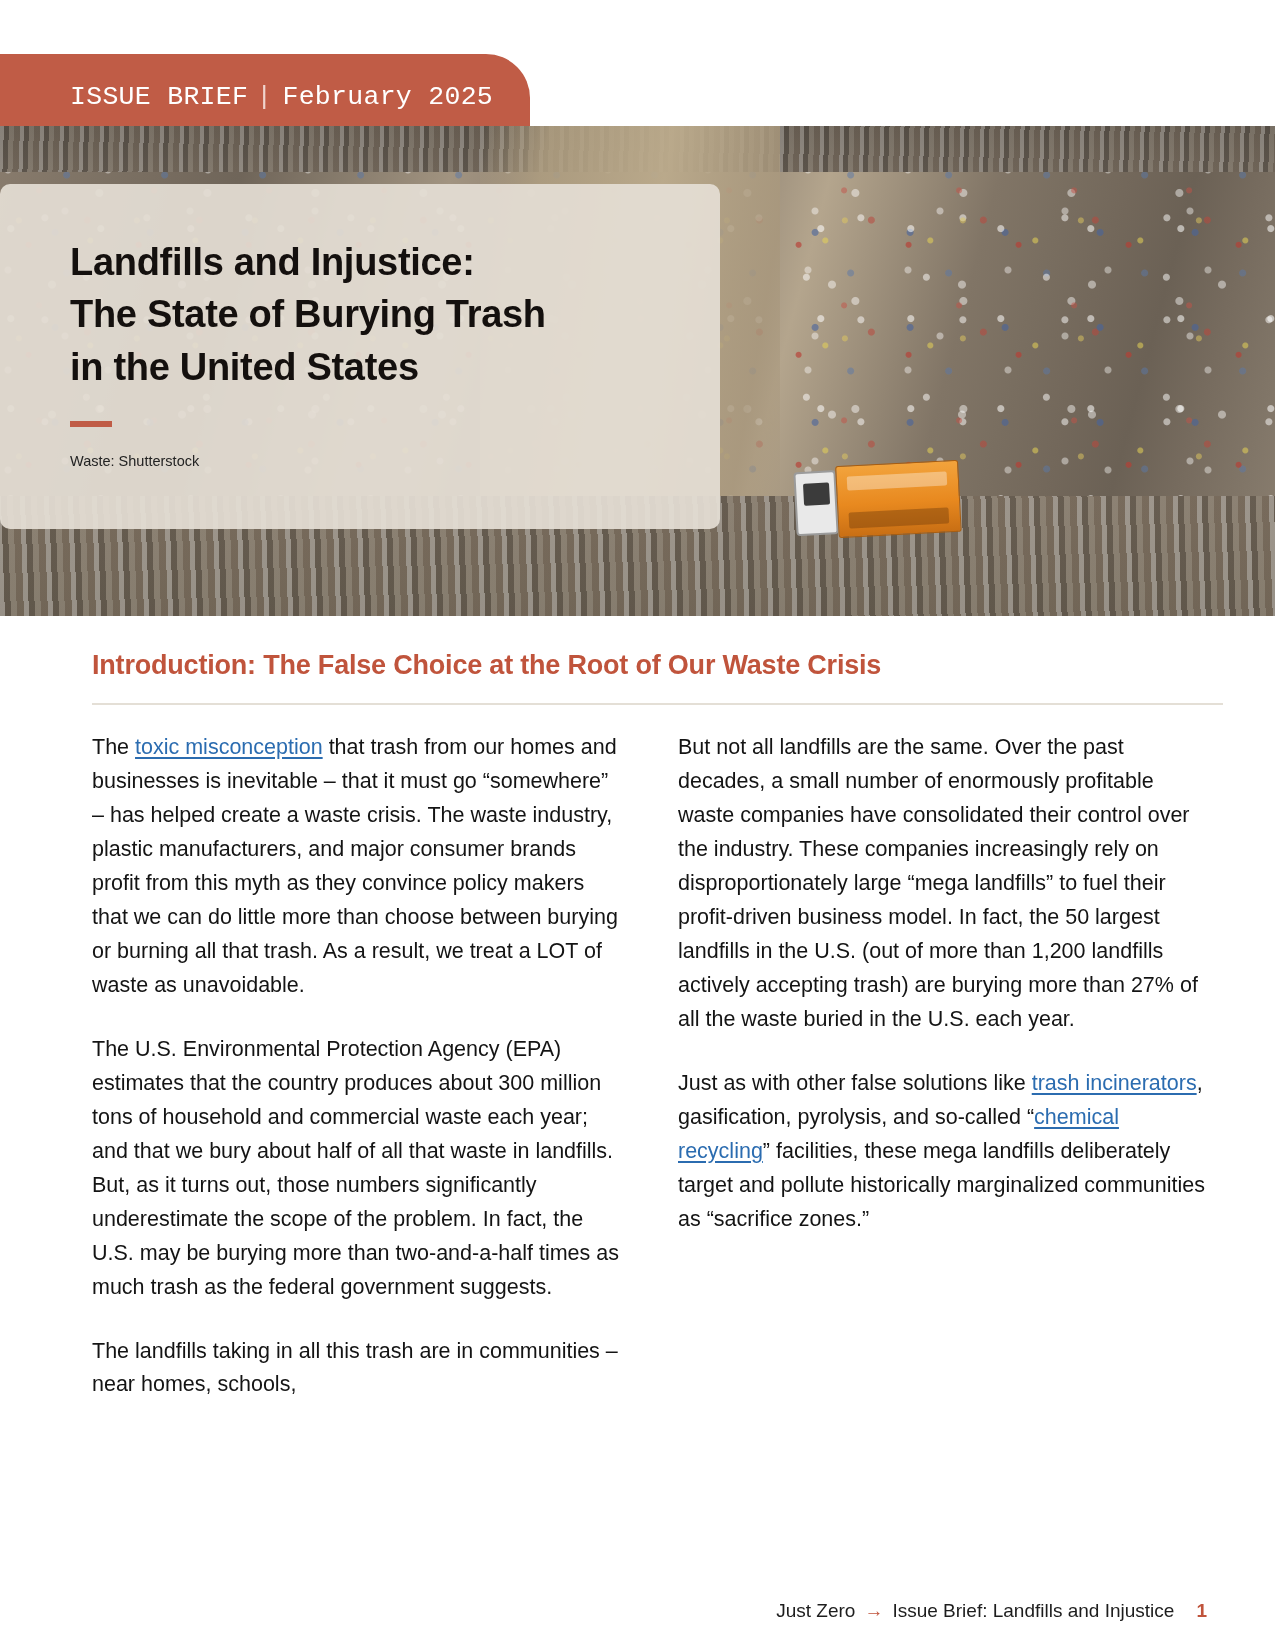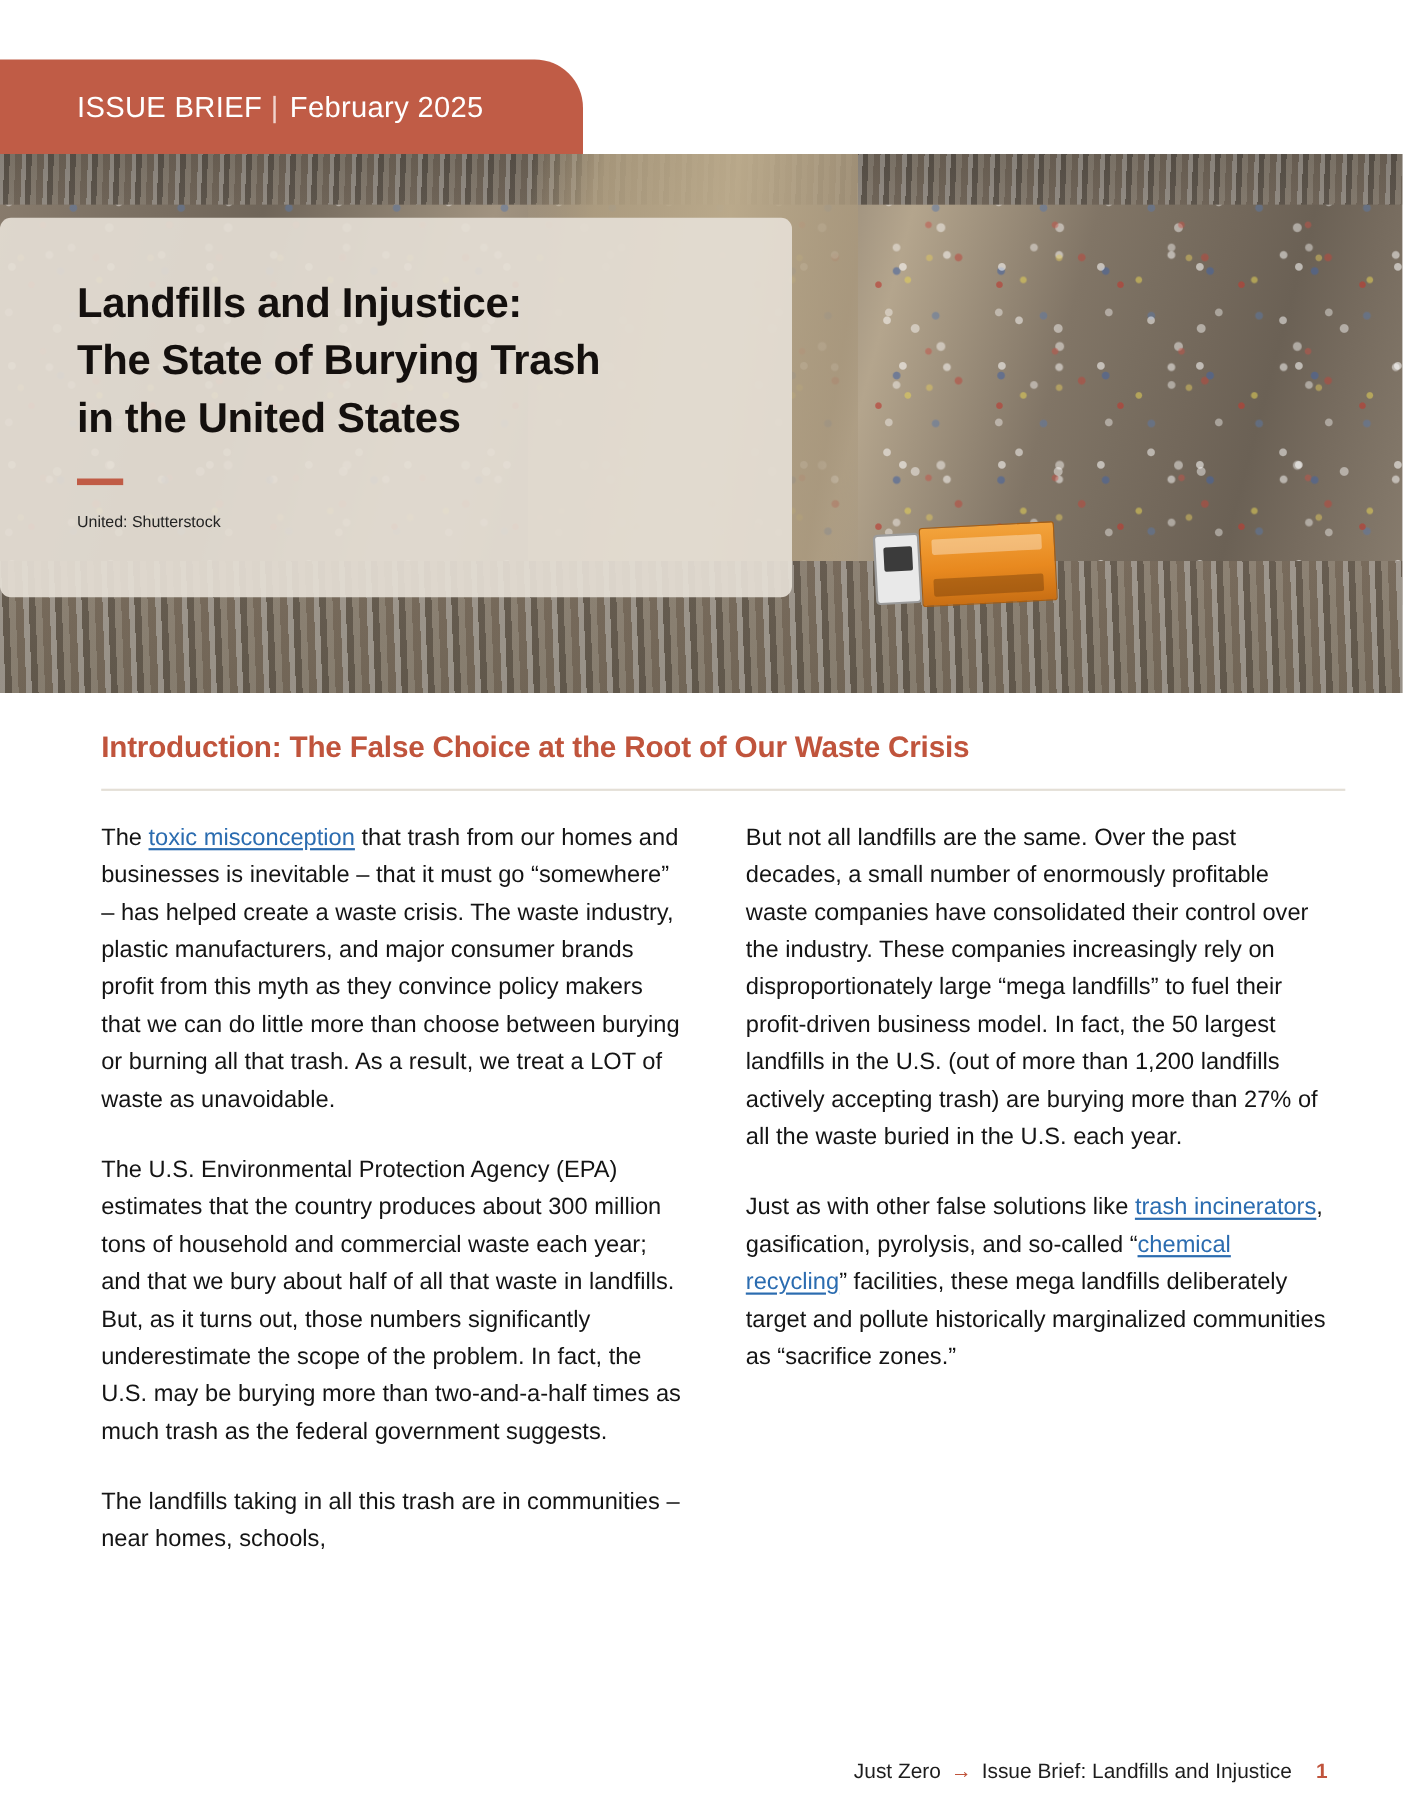--- a/index.html
+++ b/index.html
@@ -13,22 +13,23 @@
   .page {
     position: relative;
     width: 1275px;
     height: 1650px;
     background: #ffffff;
   }
 
   
   .header-zone {
     position: relative;
-    height: 140px;
+    height: 126px;
     width: 100%;
+    font-family: Liberation Mono, monospace;
   }
   .issue-banner {
     position: absolute;
     left: 0;
     top: 54px;
     width: 530px;
     height: 86px;
     background: #c05c46;
     border-top-right-radius: 44px;
     display: flex;
@@ -324,21 +325,21 @@
       <div class="truck-body"></div>
     </div>
 
     <div class="title-card">
       <div class="doc-title">
         <span>Landfills and Injustice:</span><br>
         <span>The State of Burying Trash</span><br>
         <span>in the United States</span>
       </div>
       <div class="title-rule"></div>
-      <div class="photo-credit">United: Shutterstock</div>
+      <div class="photo-credit">Waste: Shutterstock</div>
     </div>
   </div>
 
   <div class="content">
     <div class="section-heading">Introduction: The False Choice at the Root of Our Waste Crisis</div>
     <div class="heading-rule"></div>
 
     <div class="columns">
       <div class="col">
         <p><span>The </span><a class="doclink" href="#">toxic misconception</a><span> that trash from our homes and businesses is inevitable – that it must go “somewhere” – has helped create a waste crisis. The waste industry, plastic manufacturers, and major consumer brands profit from this myth as they convince policy makers that we can do little more than choose between burying or burning all that trash. As a result, we treat a LOT of waste as unavoidable.</span></p>

